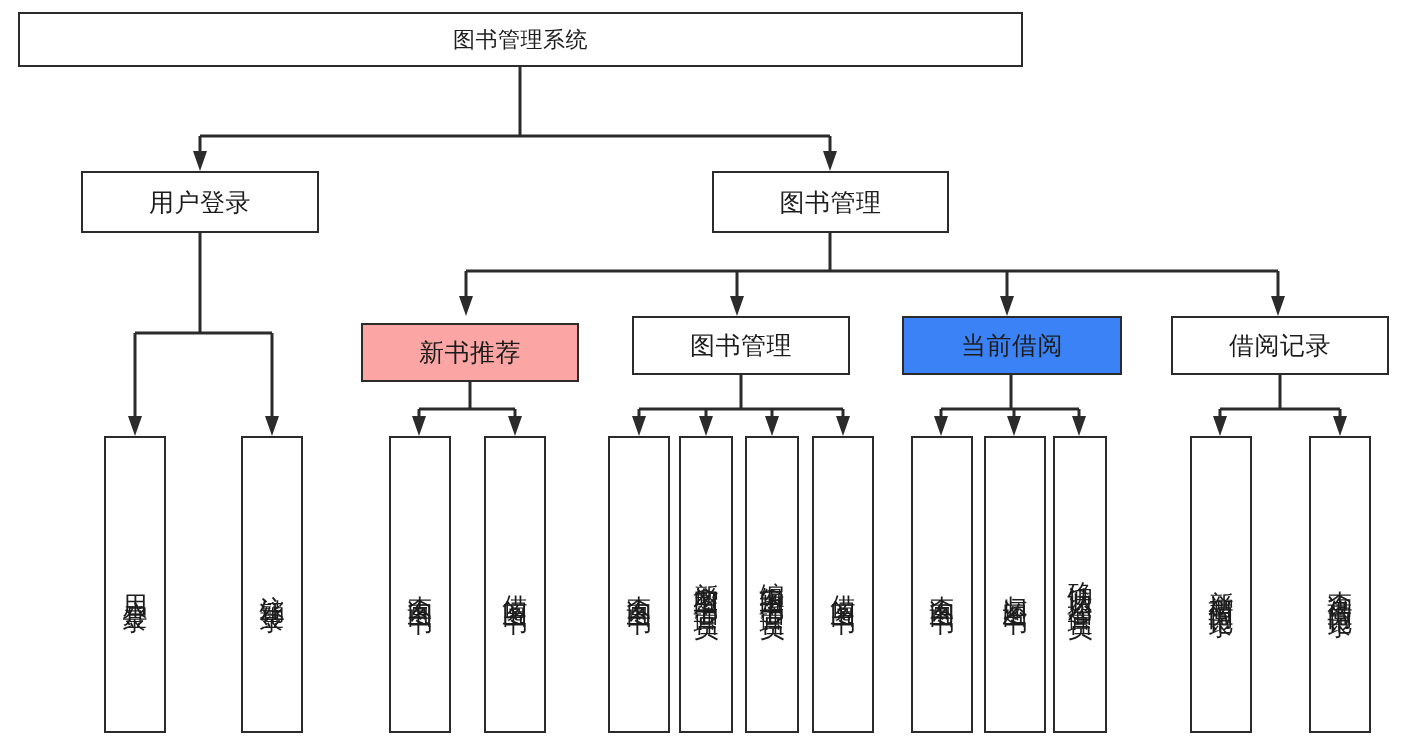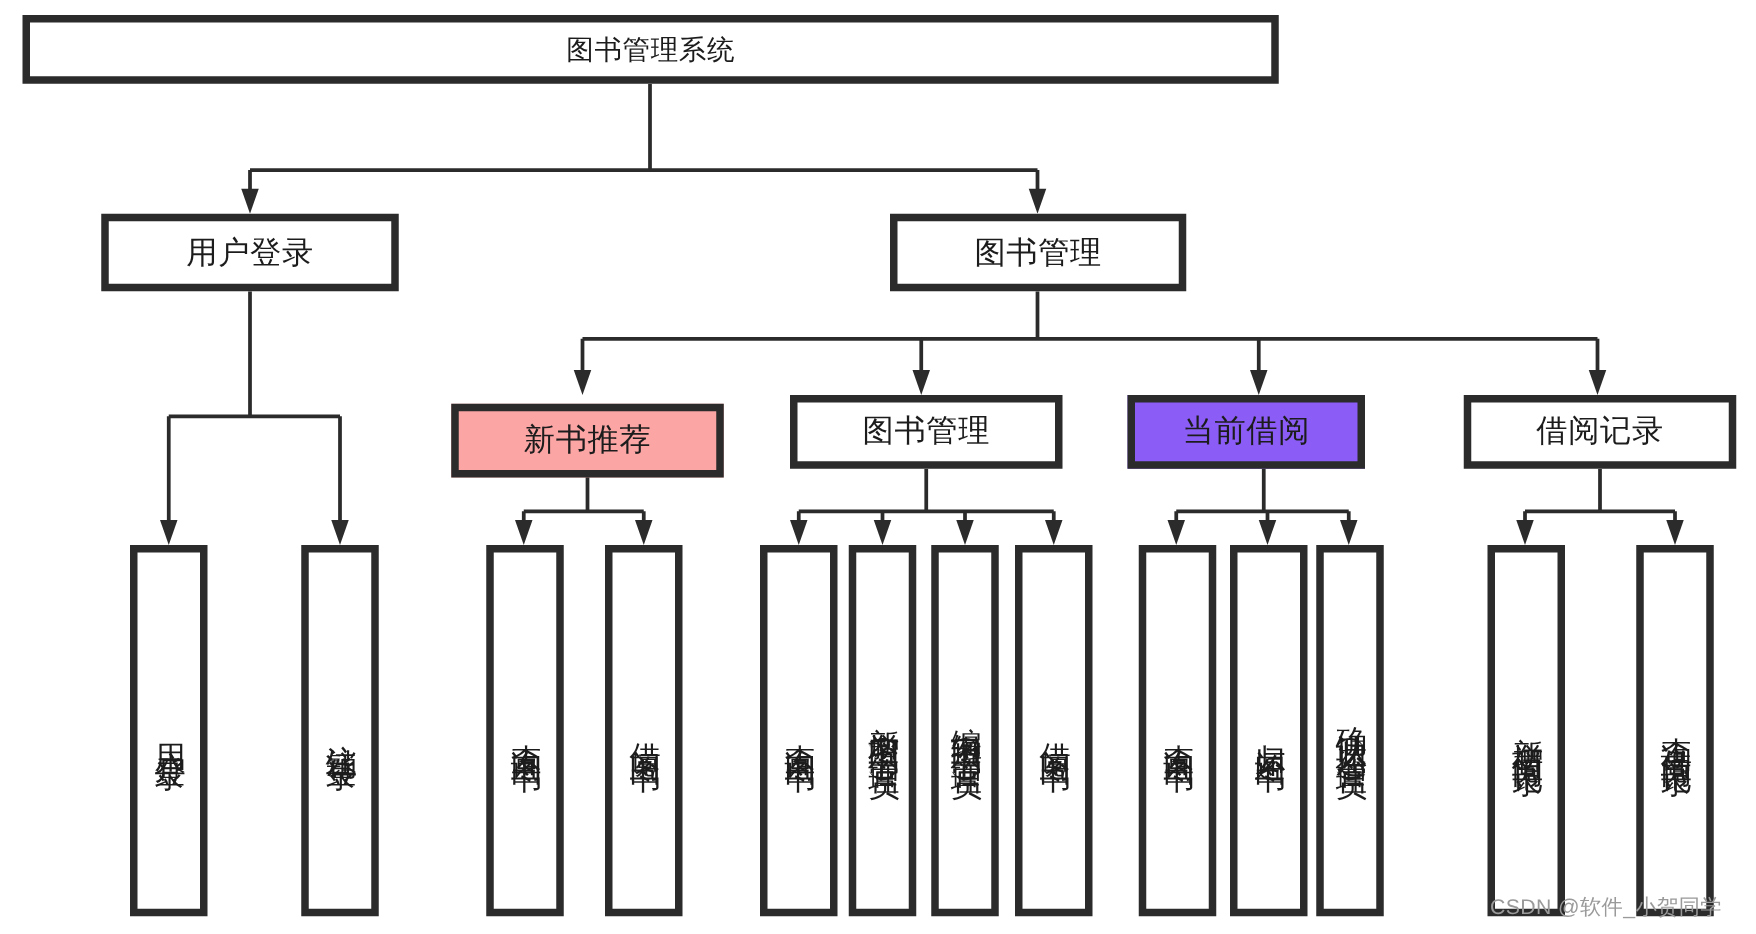--- a/index.html
+++ b/index.html
@@ -23,21 +23,21 @@
     left: 0;
     top: 0;
     width: 1405px;
     height: 747px;
     pointer-events: none;
   }
   .node {
     position: absolute;
     box-sizing: border-box;
     background: #ffffff;
-    border: 6px solid #a3a3a3;
+    border: 2px solid #a3a3a3;
     display: flex;
     align-items: center;
     justify-content: center;
     z-index: 2;
   }
   .node .label {
     font-size: 25px;
     line-height: 1.08;
     color: #1c1c1c;
     letter-spacing: 0.5px;
@@ -131,21 +131,21 @@
       </div>
       <div class="node" style="left: 712px; top: 171px; width: 237px; height: 62px; border-color: rgb(43, 43, 43); background: rgb(255, 255, 255);">
         <span class="label">图书管理</span>
       </div>
       <div class="node" style="left: 361px; top: 323px; width: 218px; height: 59px; border-color: rgb(43, 43, 43); background: #fca5a5;">
         <span class="label">新书推荐</span>
       </div>
       <div class="node" style="left: 632px; top: 316px; width: 218px; height: 59px; border-color: rgb(43, 43, 43); background: rgb(255, 255, 255);">
         <span class="label">图书管理</span>
       </div>
-      <div class="node" style="left: 902px; top: 316px; width: 190px; height: 59px; border-color: rgb(43, 43, 43); background: #8b5cf6;">
+      <div class="node" style="left: 902px; top: 316px; width: 220px; height: 59px; border-color: rgb(43, 43, 43); background: #3b82f6;">
         <span class="label">当前借阅</span>
       </div>
       <div class="node" style="left: 1171px; top: 316px; width: 218px; height: 59px; border-color: rgb(43, 43, 43); background: rgb(255, 255, 255);">
         <span class="label">借阅记录</span>
       </div>
       <div class="node vertical" style="left: 104px; top: 436px; width: 62px; height: 297px; border-color: rgb(43, 43, 43); background: rgb(255, 255, 255);">
         <span class="label">用户登录</span>
       </div>
       <div class="node vertical" style="left: 241px; top: 436px; width: 62px; height: 297px; border-color: rgb(43, 43, 43); background: rgb(255, 255, 255);">
         <span class="label">注销登录</span>
@@ -178,14 +178,13 @@
         <span class="label">确认归还（管理员）</span>
       </div>
       <div class="node vertical" style="left: 1190px; top: 436px; width: 62px; height: 297px; border-color: rgb(43, 43, 43); background: rgb(255, 255, 255);">
         <span class="label">新增借阅记录</span>
       </div>
       <div class="node vertical" style="left: 1309px; top: 436px; width: 62px; height: 297px; border-color: rgb(43, 43, 43); background: rgb(255, 255, 255);">
         <span class="label">查询借阅记录</span>
       </div>
     </div>
 
-  <div class="watermark">CSDN @软件_小贺同学</div>
 </div>
 
 </body></html>

